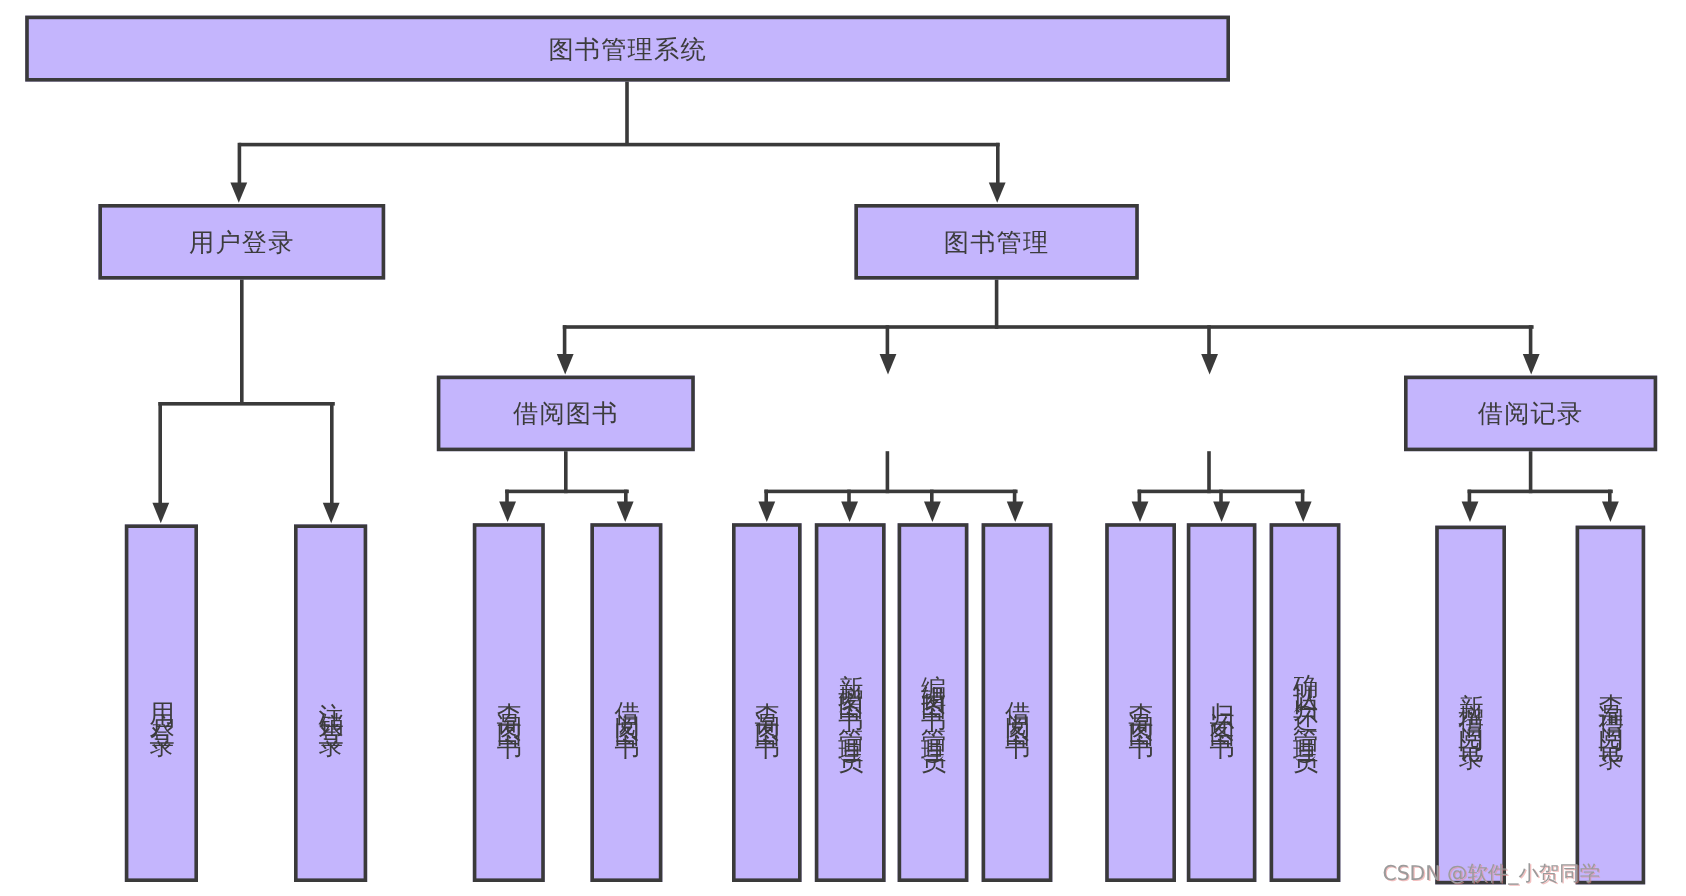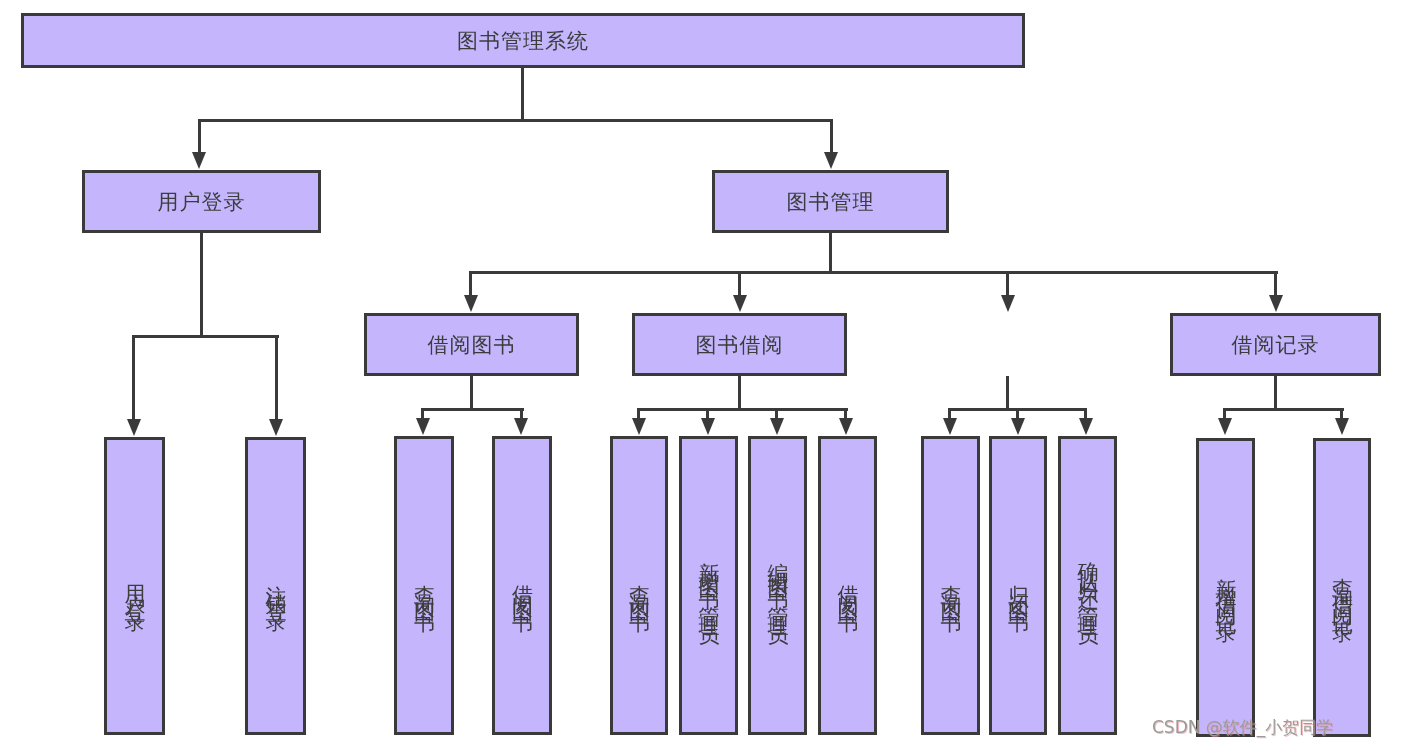--- a/index.html
+++ b/index.html
@@ -76,23 +76,20 @@
   <div class="vline" style="left:738px;top:271px;width:3px;height:28px"></div>
   <div class="vline" style="left:1006px;top:271px;width:3px;height:28px"></div>
   <div class="vline" style="left:1274px;top:271px;width:3px;height:28px"></div>
   <div class="arr" style="left:464px;top:295px"></div>
   <div class="arr" style="left:733px;top:295px"></div>
   <div class="arr" style="left:1001px;top:295px"></div>
   <div class="arr" style="left:1269px;top:295px"></div>
 
   <div class="box h" style="left:364px;top:313px;width:215px;height:63px">
     <span>借阅图书</span>
-  </div>
-  <div class="box h" style="left:632px;top:313px;width:215px;height:63px">
-    <span>图书借阅</span>
   </div>
   <div class="box h" style="left:1170px;top:313px;width:211px;height:63px">
     <span>借阅记录</span>
   </div>
 
   <div class="vline" style="left:470px;top:376px;width:3px;height:35px"></div>
   <div class="hline" style="left:421px;top:408px;width:103px;height:3px"></div>
   <div class="vline" style="left:421px;top:408px;width:3px;height:13px"></div>
   <div class="vline" style="left:520px;top:408px;width:3px;height:13px"></div>
   <div class="arr" style="left:416px;top:418px"></div>

